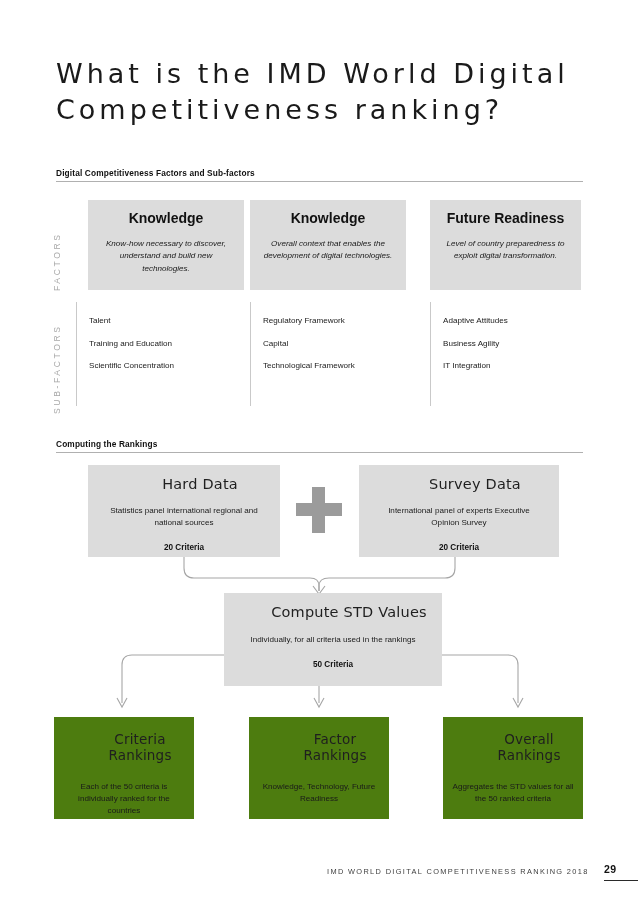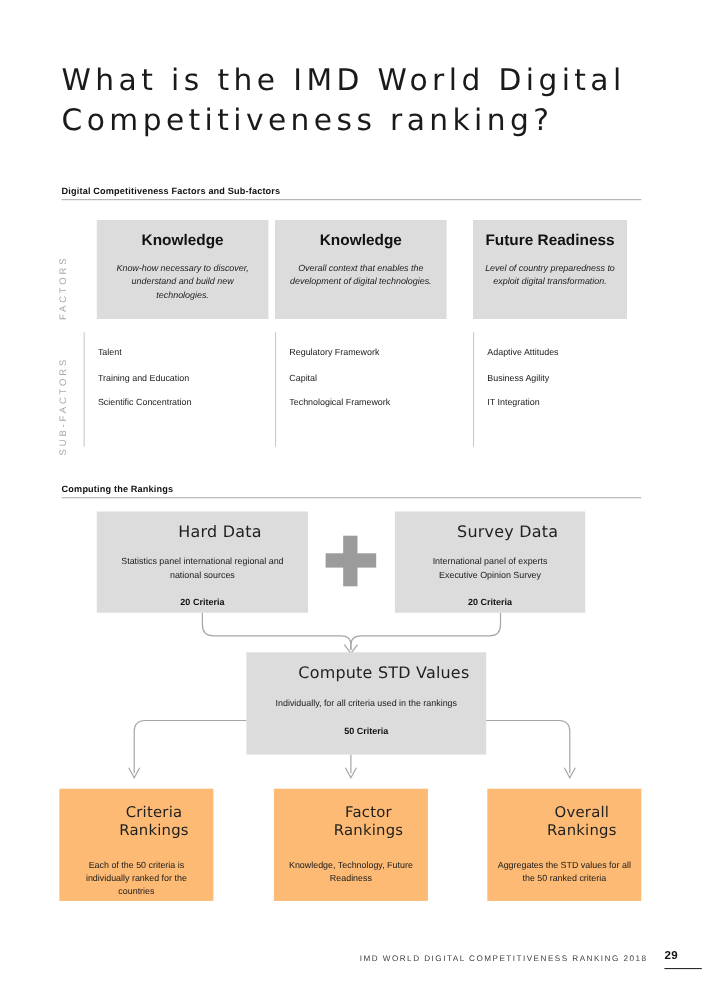--- a/index.html
+++ b/index.html
@@ -98,21 +98,21 @@
     white-space: nowrap;
   }
 
   
   .cbox {
     position: absolute;
     box-sizing: border-box;
     text-align: center;
   }
   .cbox.light { background: #dcdcdc; }
-  .cbox.dark  { background: #fdba74; }
+  .cbox.dark  { background: #4d7c0f; }
 
   .cbox-title {
     font-family: "DejaVu Sans", sans-serif;
     font-size: 14.5px;
     font-weight: 400;
     color: #1f1f1f;
     letter-spacing: 0.2px;
     padding-left: 32px;
   }
   .cbox-desc {
@@ -185,21 +185,21 @@
   <div class="factor-box" style="left:88px; top:200px; width:156px; height:90px;">
     <div class="factor-title">Knowledge</div>
     <div class="factor-desc">Know-how necessary to discover, understand and build new technologies.</div>
   </div>
 
   <div class="factor-box" style="left:250px; top:200px; width:156px; height:90px;">
     <div class="factor-title">Knowledge</div>
     <div class="factor-desc">Overall context that enables the development of digital technologies.</div>
   </div>
 
-  <div class="factor-box" style="left:430px; top:200px; width:140px; height:90px;">
+  <div class="factor-box" style="left:430px; top:200px; width:151px; height:90px;">
     <div class="factor-title">Future Readiness</div>
     <div class="factor-desc">Level of country preparedness to exploit digital transformation.</div>
   </div>
 
   <div class="subcol" style="left:250px; top:302px; width:168px; height:104px;">
     <div class="subitem">Regulatory Framework</div>
     <div class="subitem">Capital</div>
     <div class="subitem">Technological Framework</div>
   </div>
   <div class="subcol" style="left:76px; top:302px; width:168px; height:104px;">
@@ -238,21 +238,21 @@
     <div class="cbox-title">Hard Data</div>
     <div class="cbox-desc" style="margin-top:13px; padding:0 16px;">Statistics panel international regional and national sources</div>
     <div class="cbox-crit" style="margin-top:14px;">20 Criteria</div>
   </div>
 
   <div class="plus" style="left:296px; top:487px;">
     <span class="h"></span>
       <span class="v"></span>
   </div>
 
-  <div class="cbox light" style="left:359px; top:465px; width:173px; height:92px; padding-top:11px;">
+  <div class="cbox light" style="left:359px; top:465px; width:200px; height:92px; padding-top:11px;">
     <div class="cbox-title">Survey Data</div>
     <div class="cbox-desc" style="margin-top:13px; padding:0 16px;">International panel of experts Executive Opinion Survey</div>
     <div class="cbox-crit" style="margin-top:14px;">20 Criteria</div>
   </div>
 
   <div class="cbox light" style="left:224px; top:593px; width:218px; height:93px; padding-top:11px;">
     <div class="cbox-title">Compute STD Values</div>
     <div class="cbox-desc" style="margin-top:14px; padding:0 14px;">Individually, for all criteria used in the rankings</div>
     <div class="cbox-crit" style="margin-top:14px;">50 Criteria</div>
   </div>

